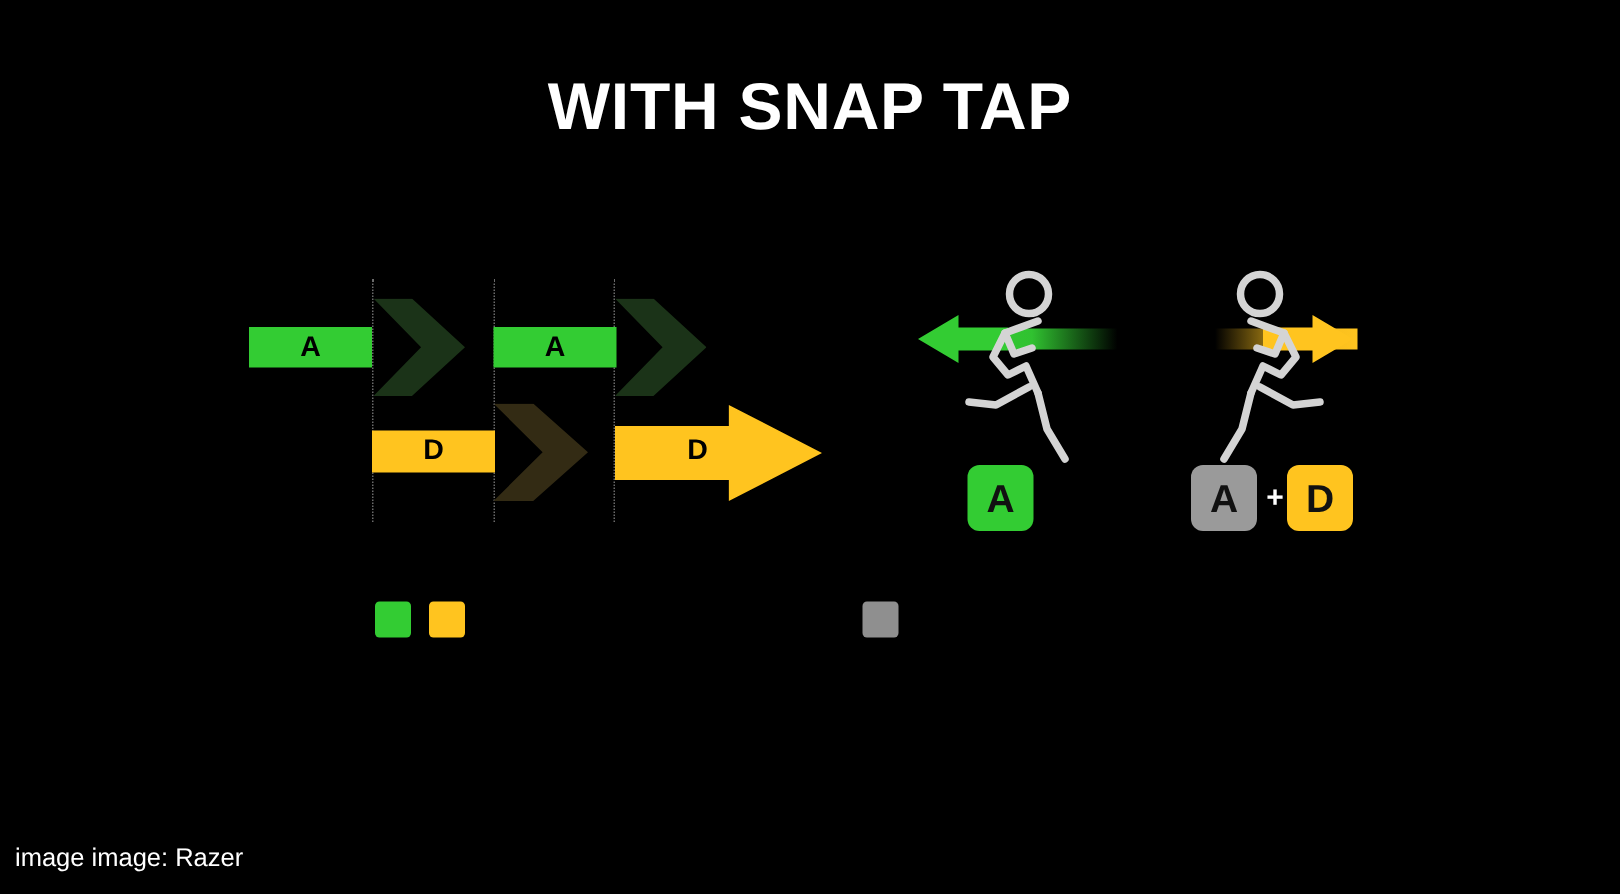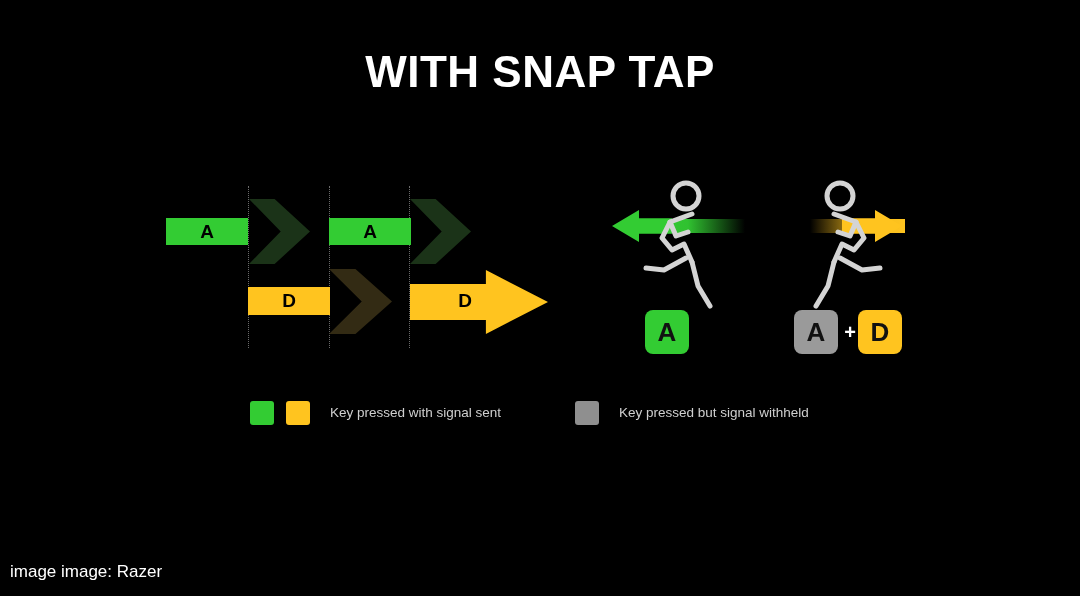--- a/index.html
+++ b/index.html
@@ -240,21 +240,19 @@
   </div>
   <div class="plus" style="left:40px; top:132px; width:20px; height:44px; line-height:44px;">+</div>
   <div class="keycap key-yellow" style="left:58px; top:132px; width:44px; height:44px; line-height:44px;">
     <span>D</span>
   </div>
 </div>
 
 <div class="legend-item" style="left:250px; top:401px; width:300px; height:26px;">
   <div class="legend-sw sw-green" style="left:0px;  top:0px;"></div>
   <div class="legend-sw sw-yellow" style="left:36px; top:0px;"></div>
-  <div class="legend-text" style="left:80px; top:0px;">Key pressed with signal sent</div>
 </div>
 
 <div class="legend-item" style="left:575px; top:401px; width:330px; height:26px;">
   <div class="legend-sw sw-grey" style="left:0px; top:0px;"></div>
-  <div class="legend-text" style="left:44px; top:0px;">Key pressed but signal withheld</div>
 </div>
 
 <div class="source">image image: Razer</div>
 
 </body></html>

